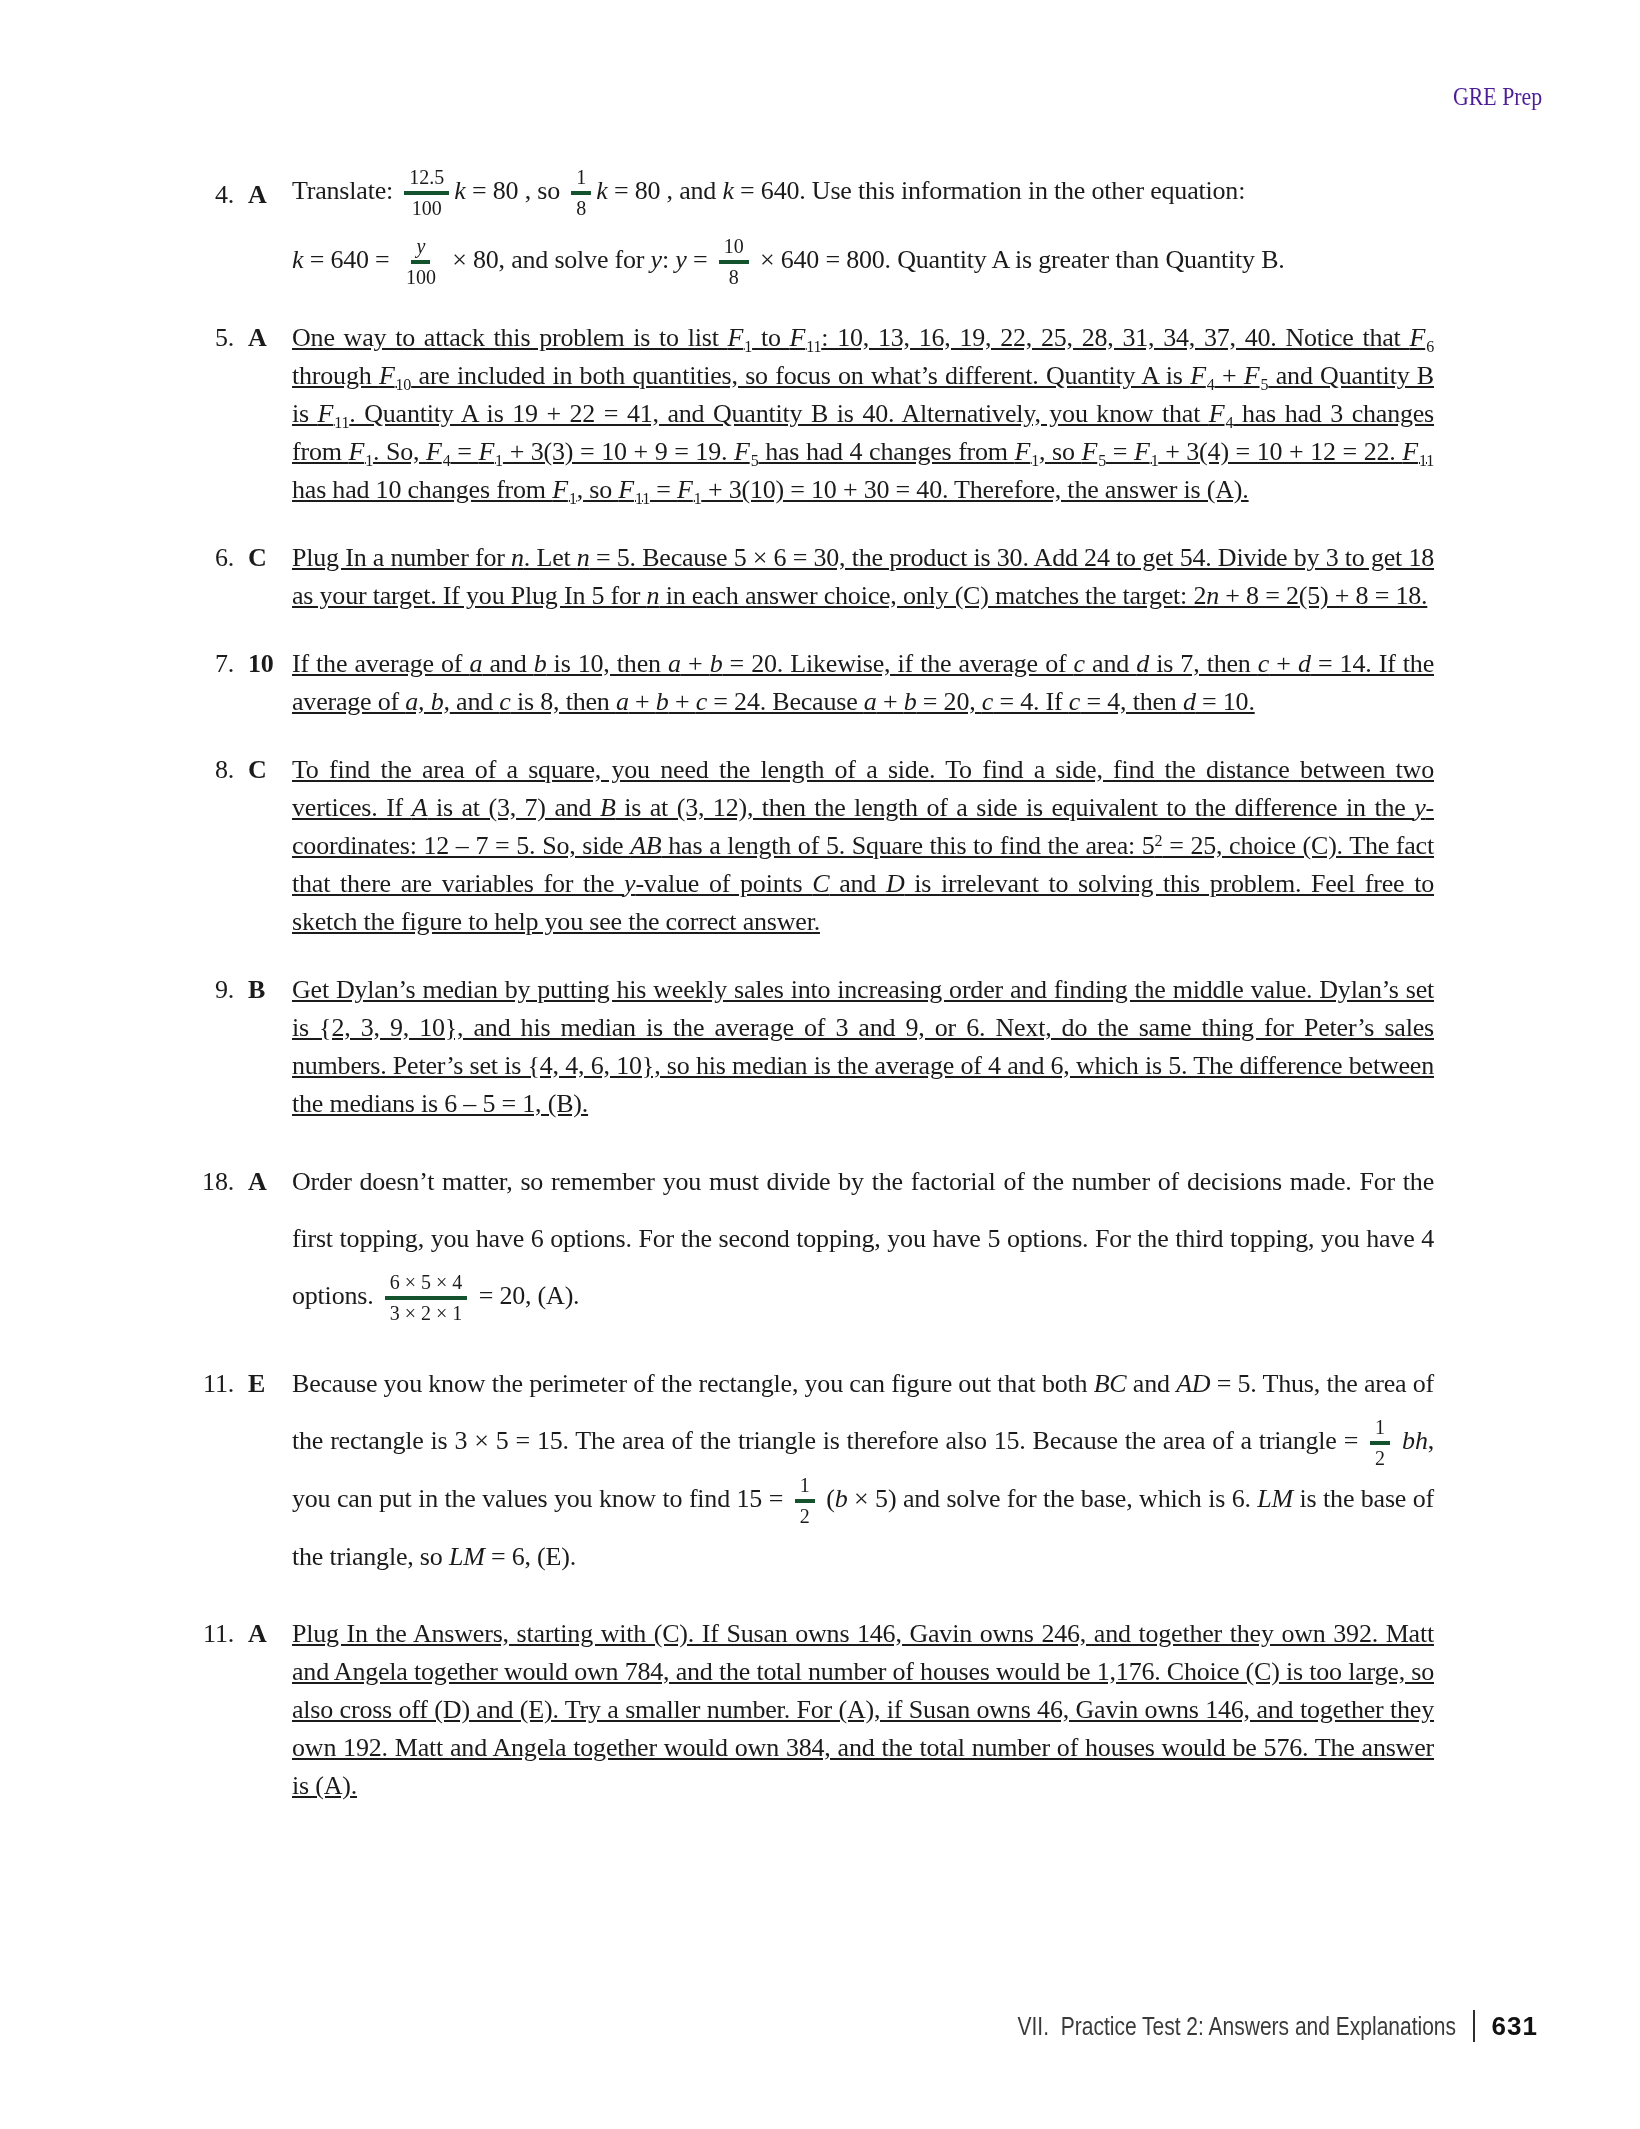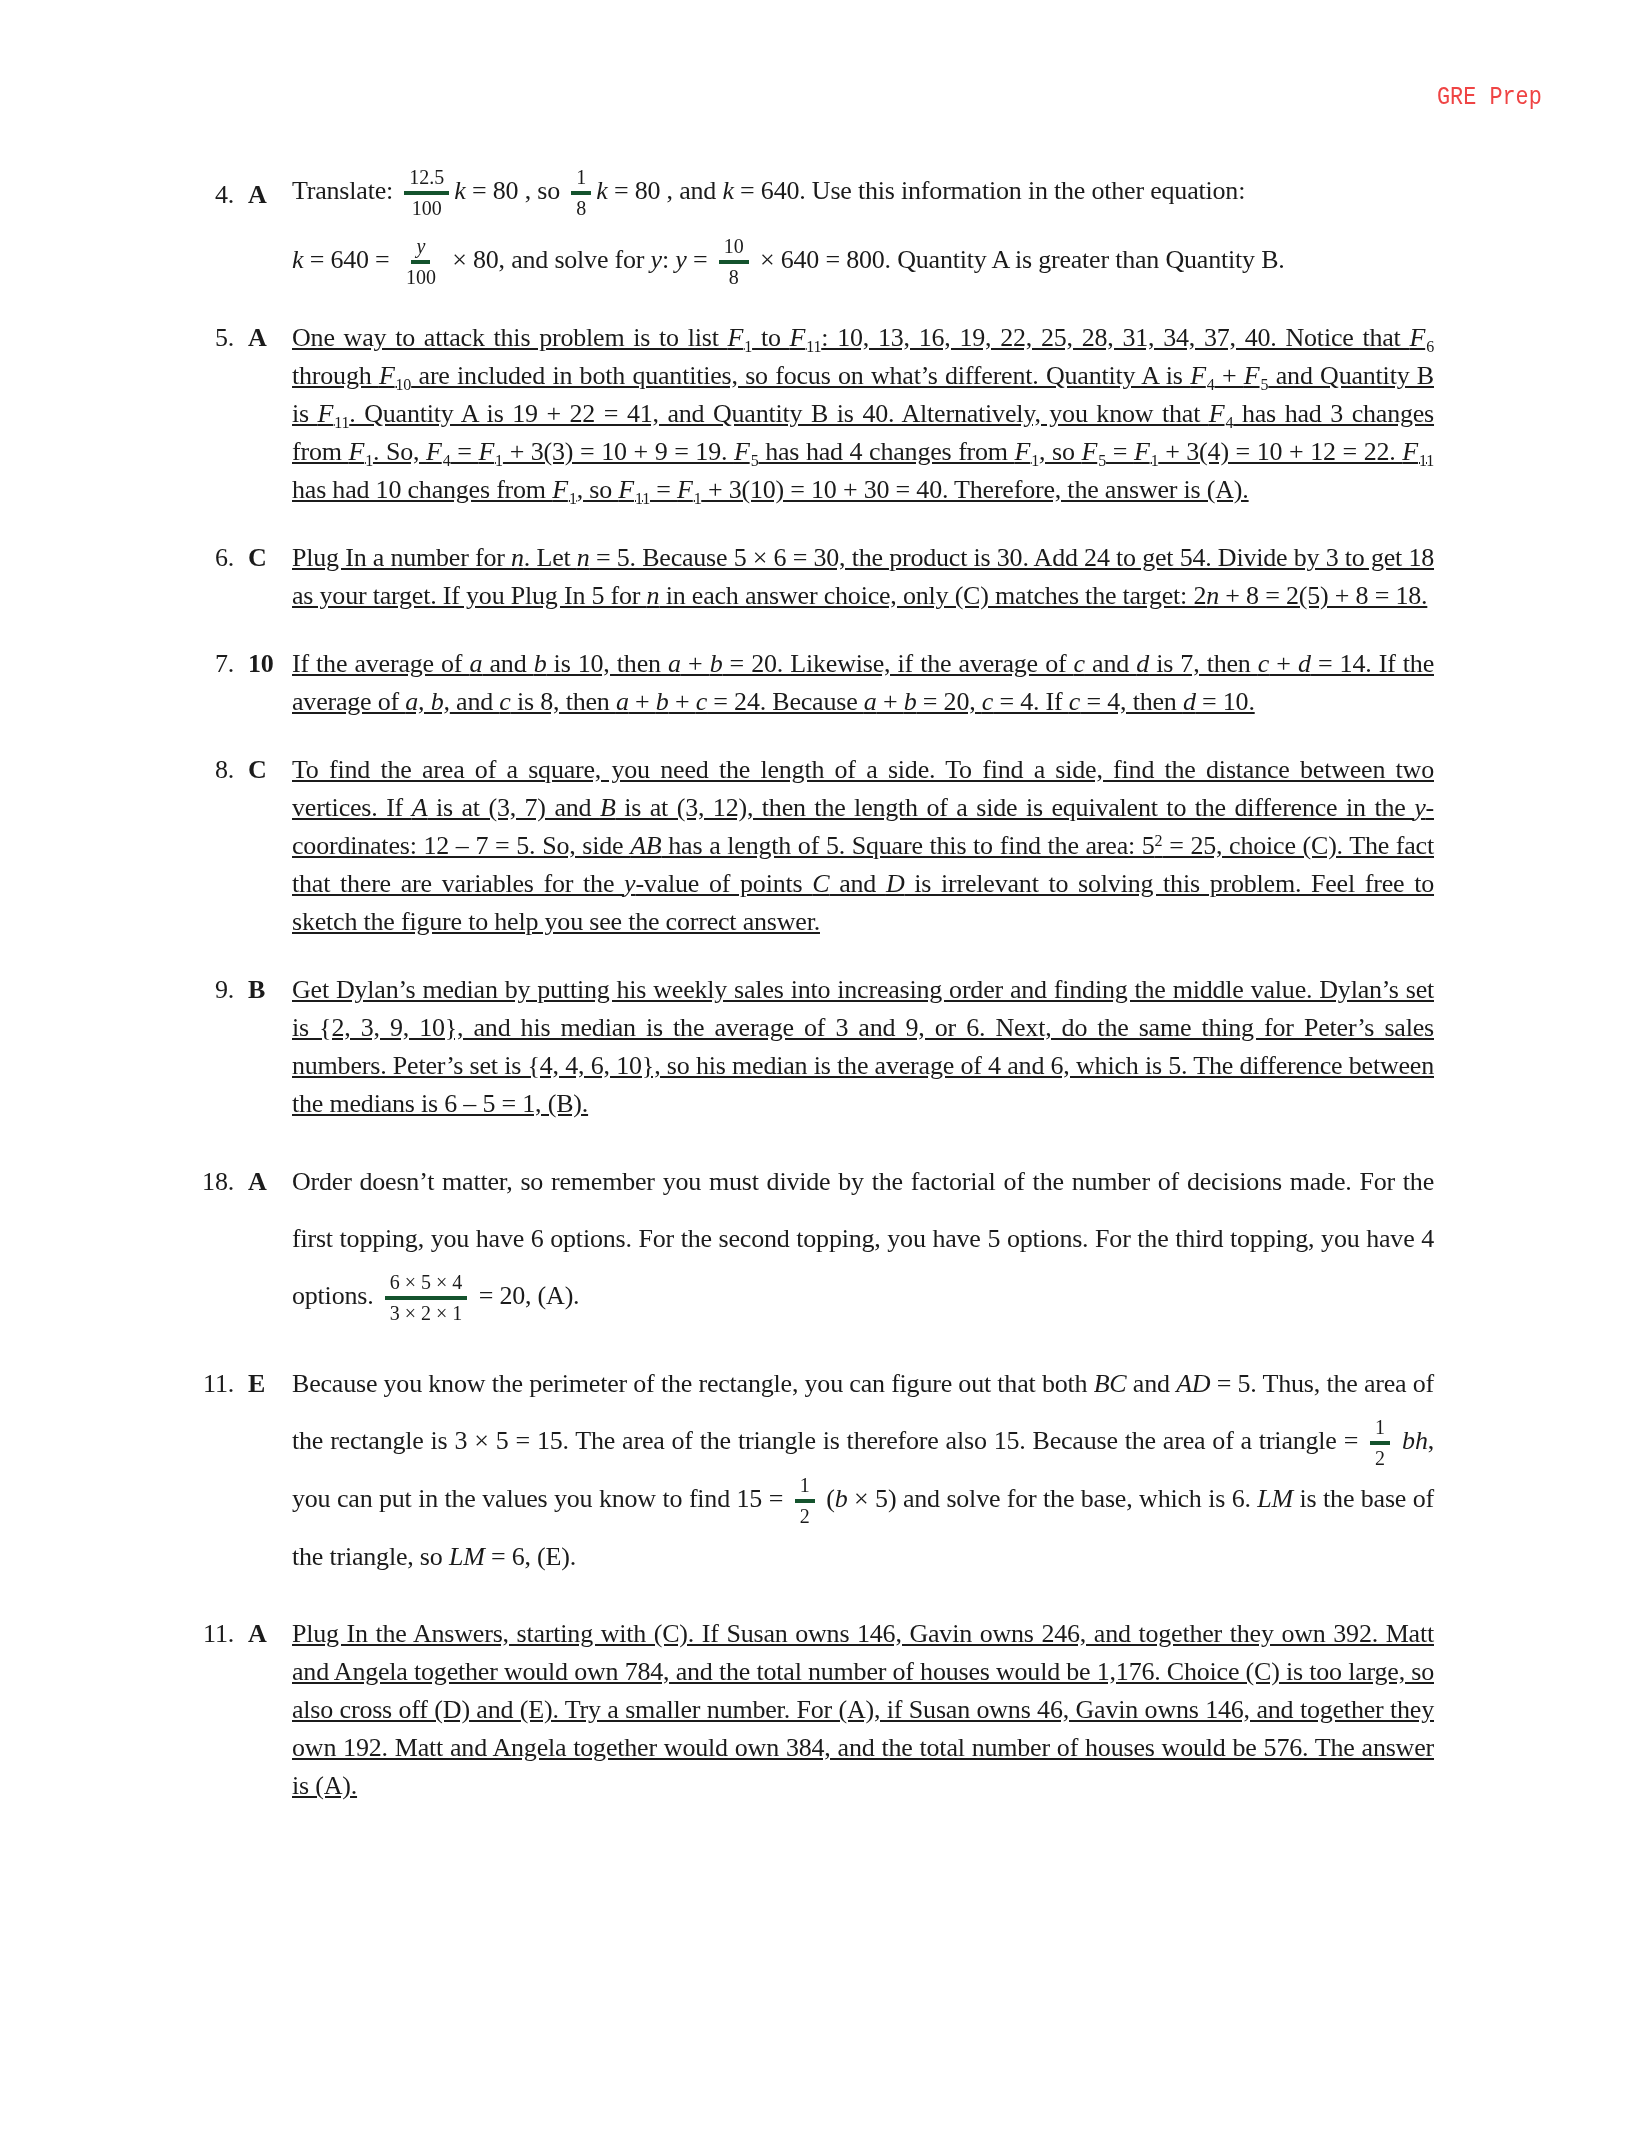--- a/index.html
+++ b/index.html
@@ -9,24 +9,24 @@
     height:2129px;
     background:#ffffff;
     font-family:"Liberation Serif","DejaVu Serif",serif;
     color:#1b1b1b;
     overflow:hidden;
   }
   .page-header{
     position:absolute;
     top:82px;
     right:98px;
-    font-family:Liberation Mono, monospace;
+    font-family:Liberation Serif, serif;
     font-size:26px;
     line-height:30px;
-    color:#ef4444;
+    color:#4c1d95;
   }
   .condense{
     display:inline-block;
     transform:scaleX(0.84);
     transform-origin:right center;
     white-space:nowrap;
   }
   .content{
     position:absolute;
     top:166px;
@@ -205,14 +205,19 @@
       </div>
       <div class="item">
         <div class="item-num">11.</div>
         <div class="item-ans">A</div>
         <div class="item-body">
           <p class="just">Plug In the Answers, starting with (C). If Susan owns 146, Gavin owns 246, and together they own 392. Matt and Angela together would own 784, and the total number of houses would be 1,176. Choice (C) is too large, so also cross off (D) and (E). Try a smaller number. For (A), if Susan owns 46, Gavin owns 146, and together they own 192. Matt and Angela together would own 384, and the total number of houses would be 576. The answer is (A).</p>
         </div>
       </div>
     </div>
 
+  <div class="page-footer">
+    <span class="condense">VII.&nbsp; Practice Test 2: Answers and Explanations</span>
+    <span class="footer-rule"></span>
+    <span class="footer-page">631</span>
+  </div>
 
 </div>
 
 </body></html>

